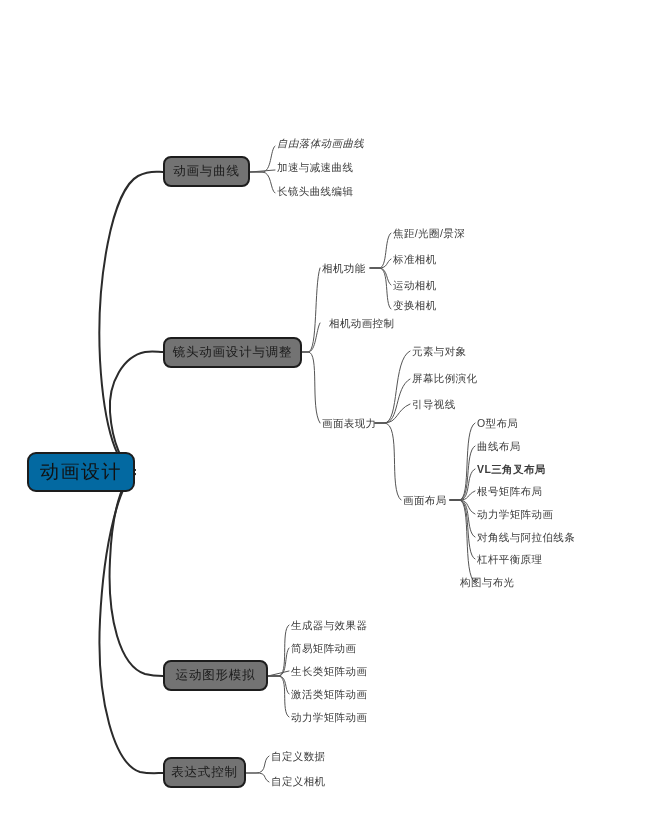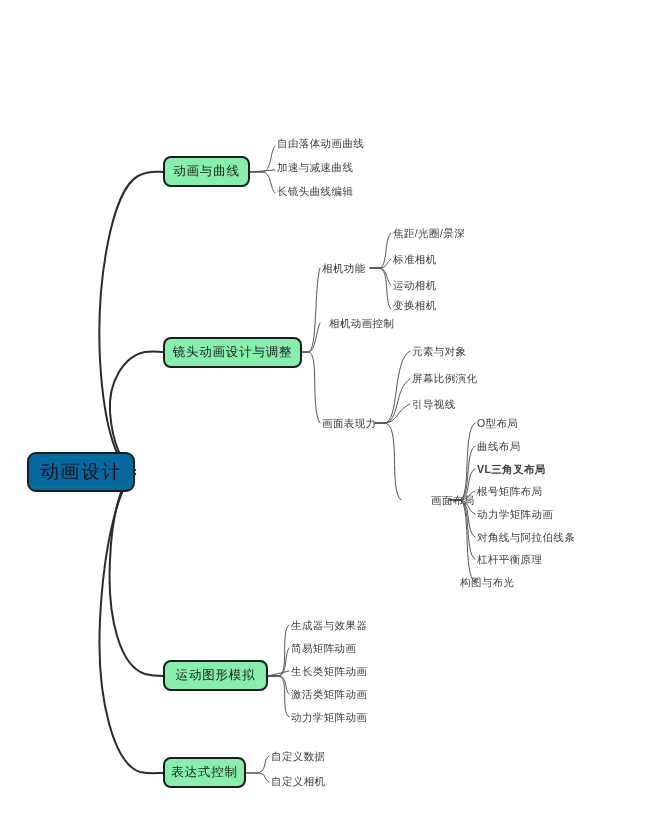--- a/index.html
+++ b/index.html
@@ -41,21 +41,21 @@
     font-size: 19px;
     letter-spacing: 1.5px;
     display: flex;
     align-items: center;
     justify-content: center;
   }
   
   .node-l1 {
     border: 2px solid #1d1d1d;
     border-radius: 8px;
-    background: #86efac;
+    background: #737373;
     color: #1a1a1a;
     font-size: 12.5px;
     letter-spacing: 0.8px;
     display: flex;
     align-items: center;
     justify-content: center;
   }
   
   .node-text {
     color: #3b3b3b;
@@ -124,40 +124,40 @@
 
       <path d="M246 773 L256 773 C 268 773, 262 760, 269 756"></path>
       <path d="M246 773 L256 773 C 268 773, 262 778, 269 782"></path>
     </g>
   </svg>
 
   <div class="node node-root" style="left:27px; top:452px; width:108px; height:40px;">动画设计</div>
 
   <div class="node node-l1" style="left:163px; top:156px; width:87px; height:31px;">动画与曲线</div>
 
-  <div class="node node-text" style="left:277px; top:137px; height:13px;">自由落体动画曲线</div>
+  <div class="node node-text" style="left:277px; top:137px; height:13px;font-style:italic;">自由落体动画曲线</div>
   <div class="node node-text" style="left:277px; top:161px; height:13px;">加速与减速曲线</div>
   <div class="node node-text" style="left:277px; top:185px; height:13px;">长镜头曲线编辑</div>
 
   <div class="node node-l1" style="left:163px; top:337px; width:139px; height:31px;">镜头动画设计与调整</div>
 
   <div class="node node-text mid" style="left:322px; top:262px; height:13px;">相机功能</div>
   <div class="node node-text" style="left:393px; top:227px; height:13px;">焦距/光圈/景深</div>
   <div class="node node-text" style="left:393px; top:253px; height:13px;">标准相机</div>
   <div class="node node-text" style="left:393px; top:279px; height:13px;">运动相机</div>
   <div class="node node-text" style="left:393px; top:299px; height:13px;">变换相机</div>
 
   <div class="node node-text mid" style="left:322px; top:317px; height:13px;padding-left:7px;">相机动画控制</div>
 
   <div class="node node-text mid" style="left:322px; top:417px; height:13px;">画面表现力</div>
   <div class="node node-text" style="left:412px; top:345px; height:13px;">元素与对象</div>
   <div class="node node-text" style="left:412px; top:372px; height:13px;">屏幕比例演化</div>
   <div class="node node-text" style="left:412px; top:398px; height:13px;">引导视线</div>
 
-  <div class="node node-text mid" style="left:403px; top:494px; height:13px;margin-left:28px;">画面布局</div>
+  <div class="node node-text mid" style="left:403px; top:494px; height:13px;">画面布局</div>
 
   <div class="node node-text" style="left:477px; top:417px; height:13px;">O型布局</div>
   <div class="node node-text" style="left:477px; top:440px; height:13px;">曲线布局</div>
   <div class="node node-text" style="left:477px; top:463px; height:13px;font-weight:bold;">VL三角叉布局</div>
   <div class="node node-text" style="left:477px; top:485px; height:13px;">根号矩阵布局</div>
   <div class="node node-text" style="left:477px; top:508px; height:13px;">动力学矩阵动画</div>
   <div class="node node-text" style="left:477px; top:531px; height:13px;">对角线与阿拉伯线条</div>
   <div class="node node-text" style="left:477px; top:553px; height:13px;">杠杆平衡原理</div>
   <div class="node node-text" style="left:460px; top:576px; height:13px;">构图与布光</div>
 

